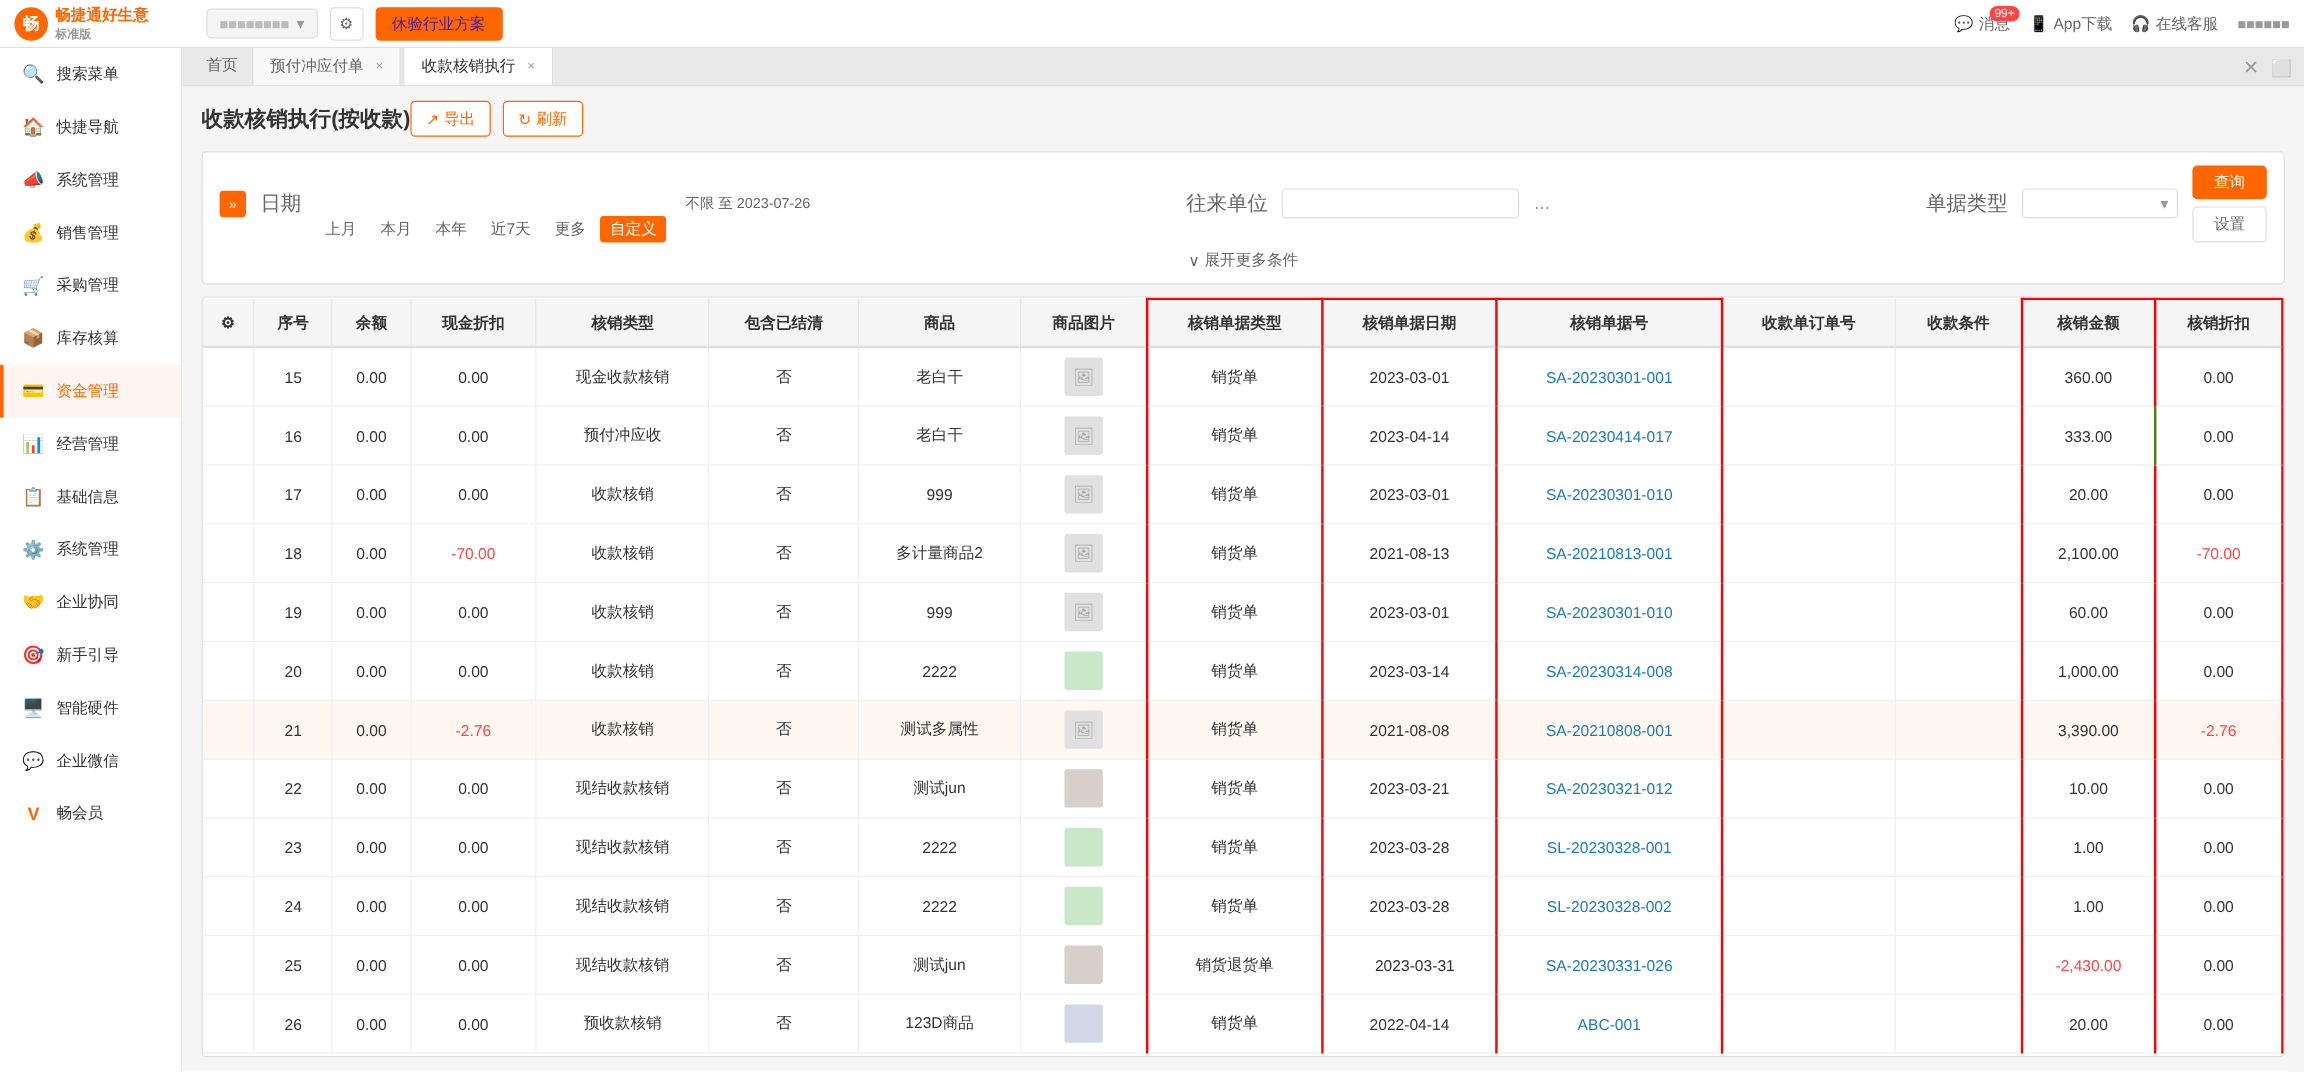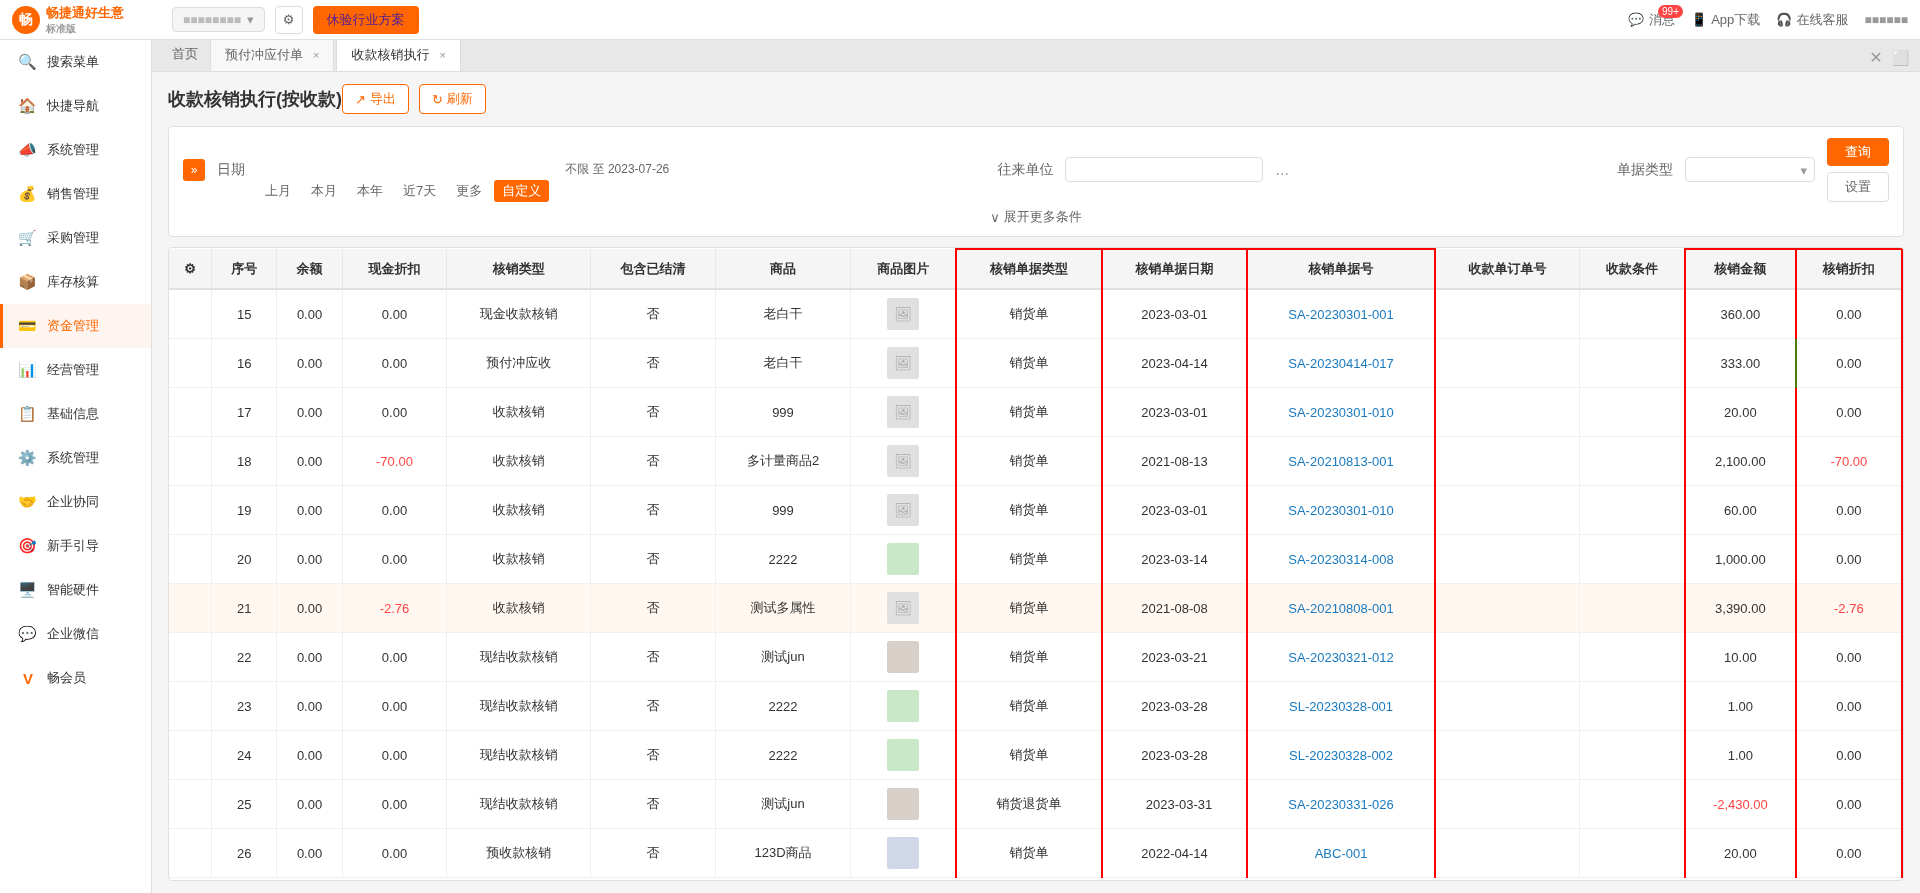--- a/index.html
+++ b/index.html
@@ -235,21 +235,21 @@
       background: #ff6600;
       color: white;
       border: none;
       border-radius: 3px;
       cursor: pointer;
       display: flex; align-items: center; justify-content: center;
       font-size: 12px;
     }
     .filter-label {
       color: #666;
-      font-size: 14px;
+      font-size: 17px;
     }
     .filter-date-btns {
       display: flex;
       gap: 4px;
       margin-top: 43px;
     }
     .date-btn {
       padding: 2px 8px;
       border: none;
       background: none;

